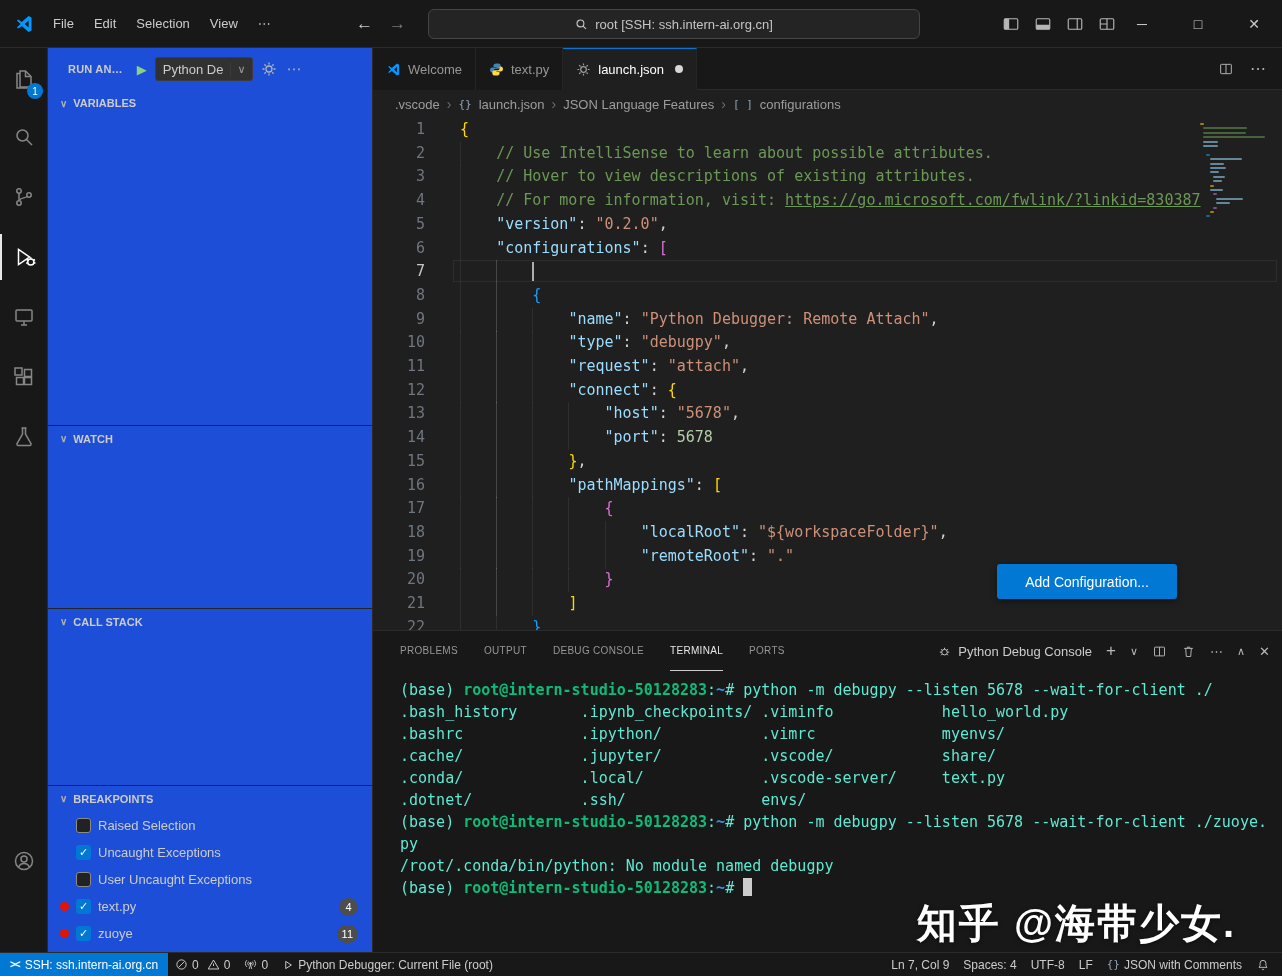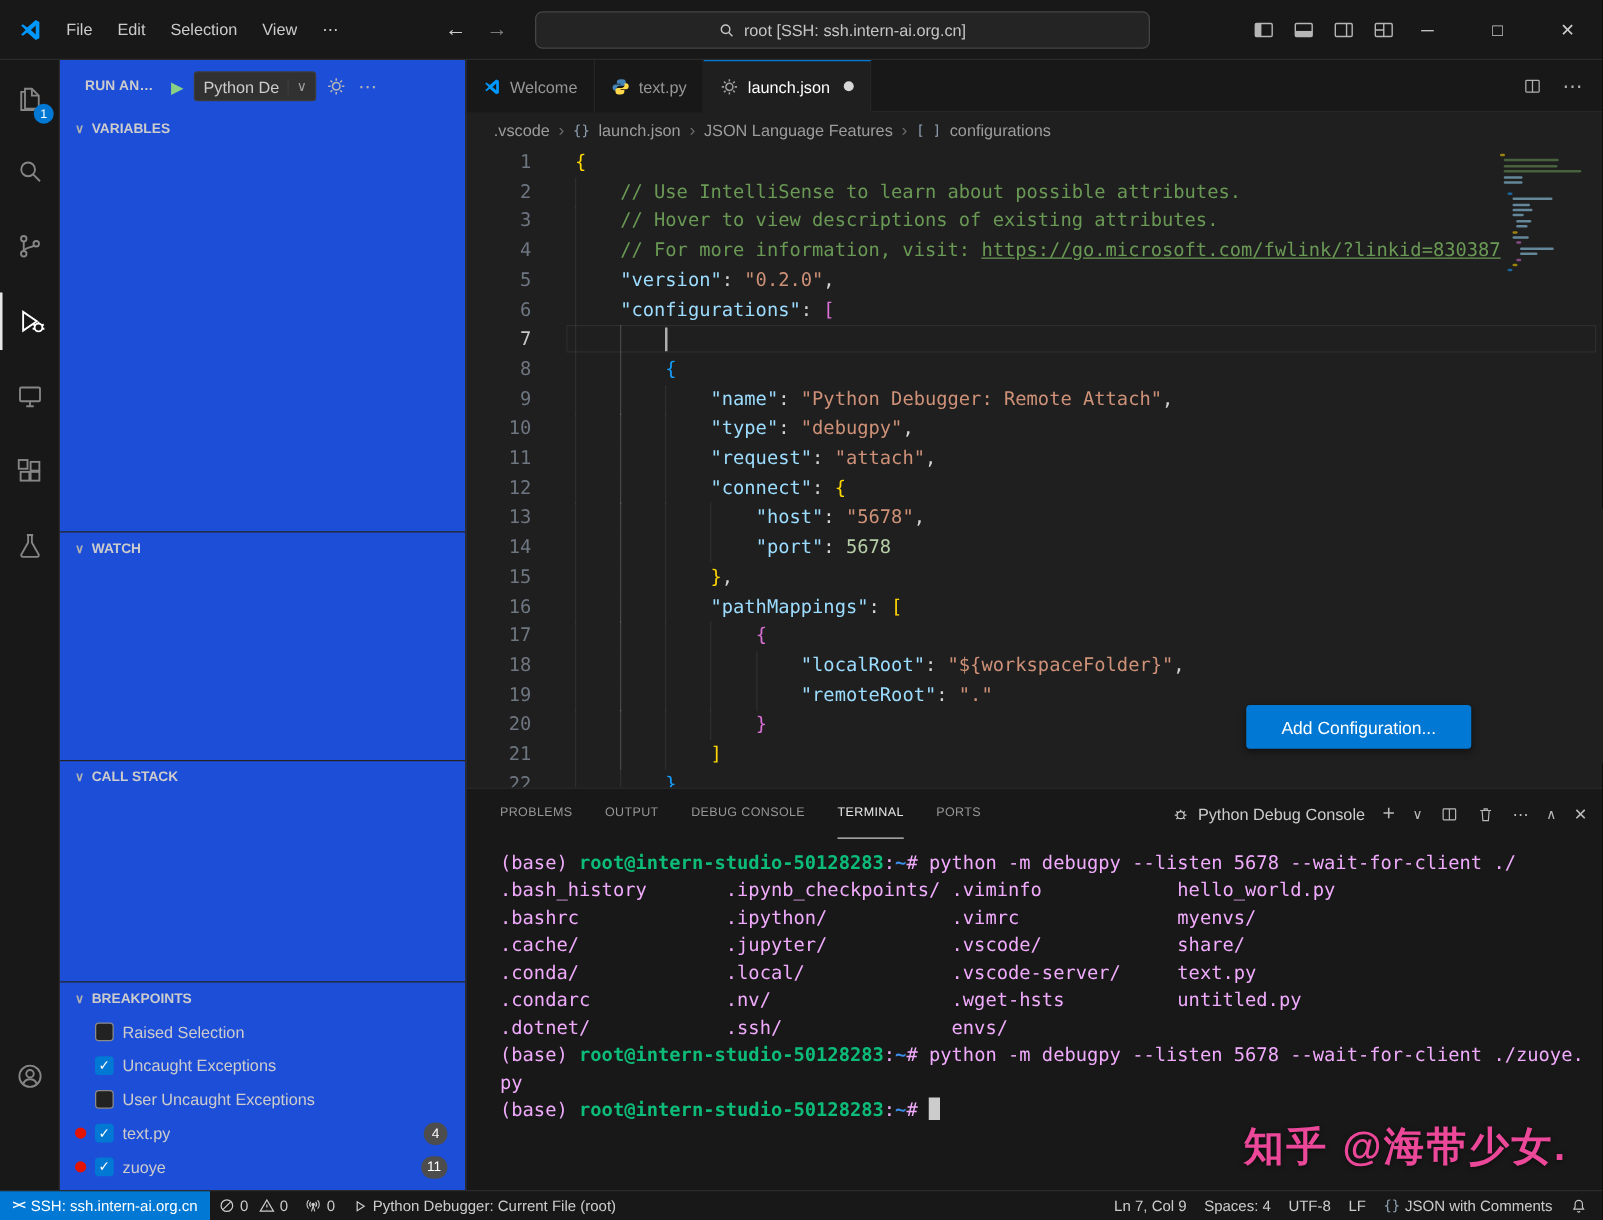--- a/index.html
+++ b/index.html
@@ -82,32 +82,32 @@
   
   .panel { position:absolute; left:373px; top:630px; width:909px; height:322px; background:#181818; border-top:1px solid #2b2b2b; }
   .panel-header { height:40px; display:flex; align-items:center; padding:0 12px 0 27px; }
   .ptabs { display:flex; gap:26px; font-size:10px; color:#969696; letter-spacing:.3px; }
   .ptab { height:40px; display:flex; align-items:center; border-bottom:1px solid transparent; }
   .ptab.active { color:#e7e7e7; border-bottom:1px solid #cccccc; }
   .panel-actions { margin-left:auto; display:flex; align-items:center; gap:14px; color:#b9b9b9; font-size:13px; }
   .session { display:flex; align-items:center; gap:6px; color:#cccccc; }
   .terminal { position:absolute; left:0; top:40px; right:0; bottom:0; padding:8px 0 0 27px; font-family:"DejaVu Sans Mono", monospace; font-size:15px; line-height:22px; overflow:hidden; }
   .tline { white-space:pre; }
-  .tm-f{color:#f0abfc} .tm-g{color:#0dbc79; font-weight:bold} .tm-b{color:#3b8eea; font-weight:bold}
+  .tm-f{color:#5eead4} .tm-g{color:#0dbc79; font-weight:bold} .tm-b{color:#3b8eea; font-weight:bold}
   .block-caret { display:inline-block; width:9px; height:18px; background:#cccccc; vertical-align:-3px; }
 
   
   .statusbar { position:absolute; left:0; bottom:0; width:100%; height:24px; background:#181818; border-top:1px solid #2b2b2b; display:flex; align-items:center; font-size:12px; color:#cccccc; z-index:40; }
   .sb-remote { height:24px; background:#0078d4; color:#fff; display:flex; align-items:center; gap:5px; padding:0 10px; font-size:12px; }
   .sb-item { display:flex; align-items:center; gap:4px; padding:0 7px; height:24px; }
   .sb-right { margin-left:auto; display:flex; align-items:center; }
   .remote-glyph { font-size:10px; font-weight:bold; letter-spacing:-1px; }
 
   
-  .watermark { position:absolute; right:28px; top:896px; font-size:32px; font-weight:bold; color:#ec4899; text-shadow:0 1px 4px rgba(0,0,0,.55); z-index:35; letter-spacing:2px; }
+  .watermark { position:absolute; right:46px; top:896px; font-size:40px; font-weight:bold; color:#ffffff; text-shadow:0 1px 4px rgba(0,0,0,.55); z-index:35; letter-spacing:2px; }
 </style>
 </head>
 <body>
 
 <div class="window">
 
   <div class="titlebar">
     <span class="tb-logo">
       <svg width="20" height="20" viewBox="0 0 24 24">
           <path fill="#0098ff" d="M17.5 2.5 21 4.2v15.6l-3.5 1.7-8.2-7.2-4.2 3.2-1.6-1.2 4.3-4.3-4.3-4.3 1.6-1.2 4.2 3.2 8.2-7.2zm0 5.2-4.6 4.3 4.6 4.3v-8.6z"></path>
@@ -428,24 +428,24 @@
         <span style="font-size:11px">∧</span>
         <span>✕</span>
       </div>
     </div>
     <div class="terminal">
         <div class="tline"><span class="tm-f">(base) </span><span class="tm-g">root@intern-studio-50128283</span><span class="tm-f">:</span><span class="tm-b">~</span><span class="tm-f"># python -m debugpy --listen 5678 --wait-for-client ./</span></div>
         <div class="tline"><span class="tm-f">.bash_history       .ipynb_checkpoints/ .viminfo            hello_world.py</span></div>
         <div class="tline"><span class="tm-f">.bashrc             .ipython/           .vimrc              myenvs/</span></div>
         <div class="tline"><span class="tm-f">.cache/             .jupyter/           .vscode/            share/</span></div>
         <div class="tline"><span class="tm-f">.conda/             .local/             .vscode-server/     text.py</span></div>
-        <div class="tline"><span class="tm-f">.condarc            .nv/                .wget-hsts          untitled.py</span></div>
         <div class="tline"><span class="tm-f">.dotnet/            .ssh/               envs/</span></div>
         <div class="tline"><span class="tm-f">(base) </span><span class="tm-g">root@intern-studio-50128283</span><span class="tm-f">:</span><span class="tm-b">~</span><span class="tm-f"># python -m debugpy --listen 5678 --wait-for-client ./zuoye.</span></div>
         <div class="tline"><span class="tm-f">py</span></div>
+        <div class="tline"><span class="tm-f">/root/.conda/bin/python: No module named debugpy</span></div>
         <div class="tline"><span class="tm-f">(base) </span><span class="tm-g">root@intern-studio-50128283</span><span class="tm-f">:</span><span class="tm-b">~</span><span class="tm-f"># </span><span class="block-caret"></span></div>
       </div>
   </div>
 
   <div class="statusbar">
     <div class="sb-remote">
       <span class="remote-glyph">&gt;&lt;</span>
       <span>SSH: ssh.intern-ai.org.cn</span>
     </div>
     <div class="sb-item">

